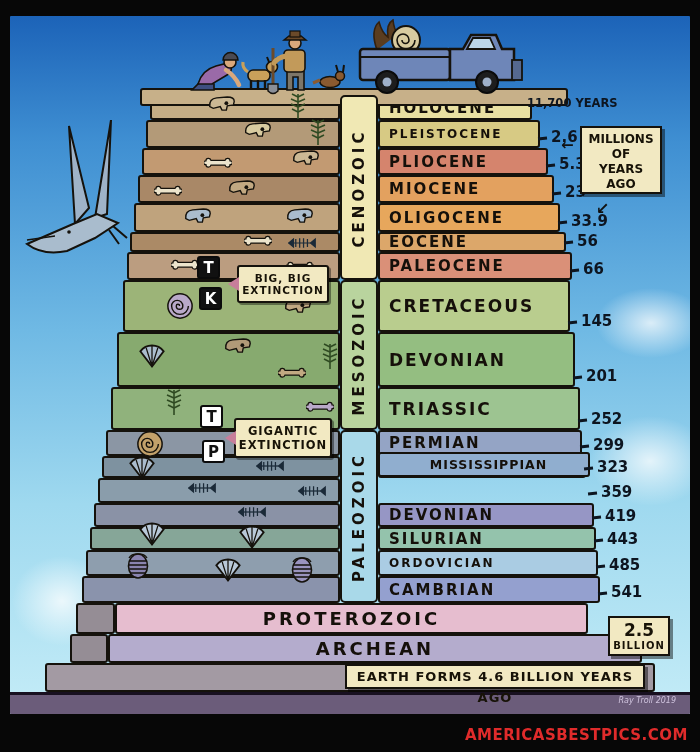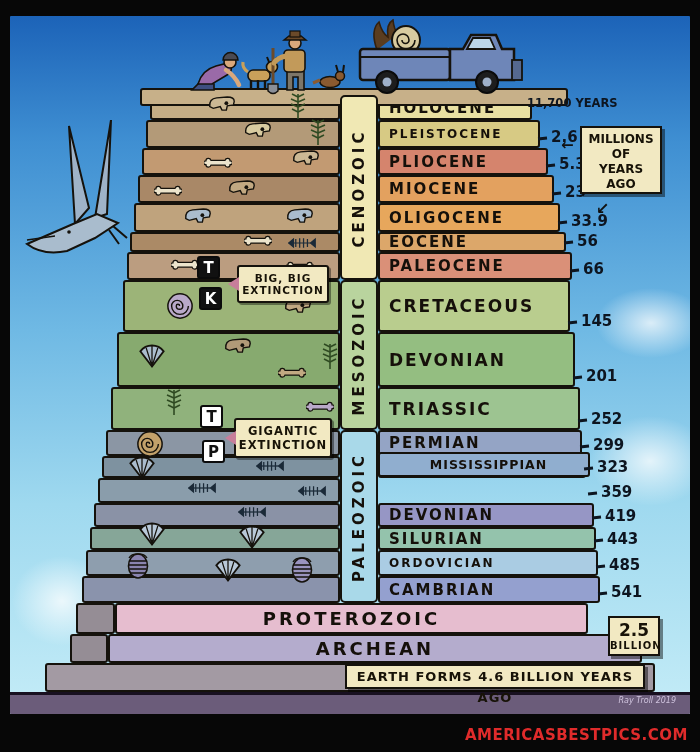--- a/index.html
+++ b/index.html
@@ -260,21 +260,21 @@
   <div id="holo-age" style="left:517px;top:80px;">11,700 YEARS</div>
   <div class="arrowchar" style="left:551px;top:120px;font-size:15px;">←</div>
   <div class="notebox" style="left:570px;top:110px;width:82px;height:68px;font-size:12px;line-height:15px;padding-top:4px;">
     <div>MILLIONS</div>
     <div>OF</div>
     <div>YEARS</div>
     <div>AGO</div>
   </div>
   <div class="arrowchar" style="left:586px;top:183px;font-size:16px;">↙</div>
 
-  <div class="notebox" style="left:598px;top:600px;width:52px;height:40px;padding-top:2px;">
+  <div class="notebox" style="left:598px;top:600px;width:62px;height:40px;padding-top:2px;">
     <div style="font-size:17px;">2.5</div>
     <div style="font-size:10px;letter-spacing:1px;">BILLION</div>
   </div>
 
   <div class="notebox" style="left:335px;top:648px;width:300px;height:25px;font-size:13px;line-height:21px;letter-spacing:1px;z-index:10;">EARTH FORMS 4.6 BILLION YEARS AGO</div>
 
   <svg id="scene" style="left:130px;top:2px;" width="395" height="78" viewBox="0 0 395 78">
     <g>
       <path d="M52 72 h22 v-6 l-11 -5 z" fill="#3f4f80" stroke="#15120c" stroke-width="1.6"></path>
       <path d="M58 66 q4 -14 18 -18 l12 -3 q7 7 -1 12 l-15 9 z" fill="#9a6aa8" stroke="#15120c" stroke-width="1.6"></path>

